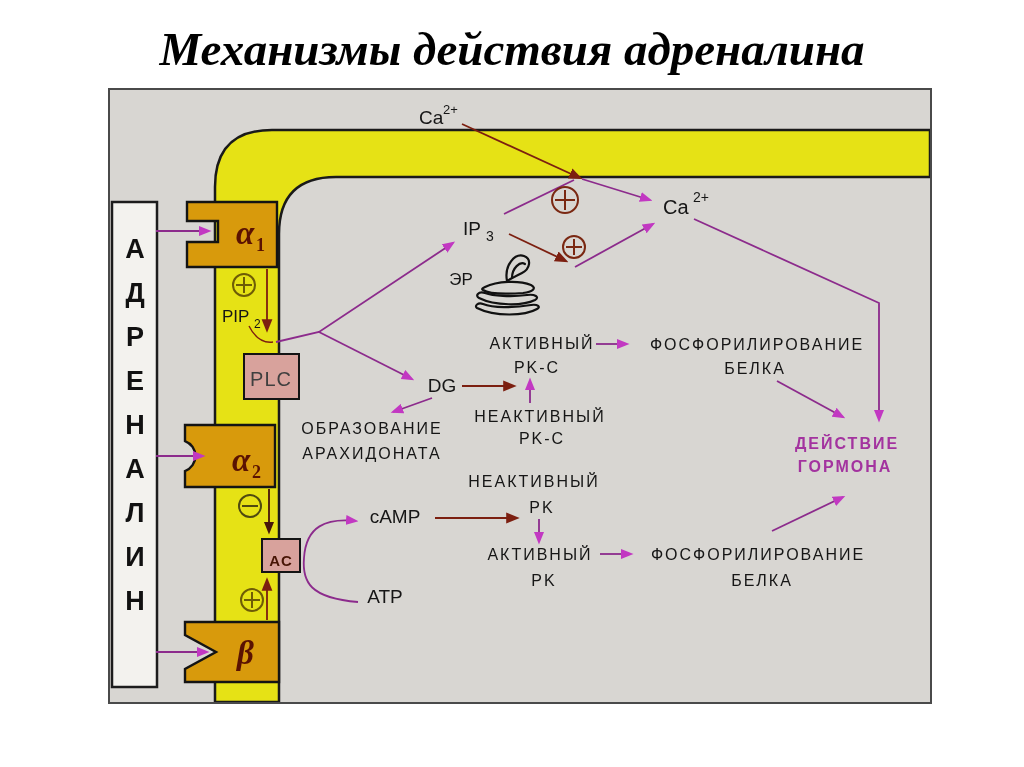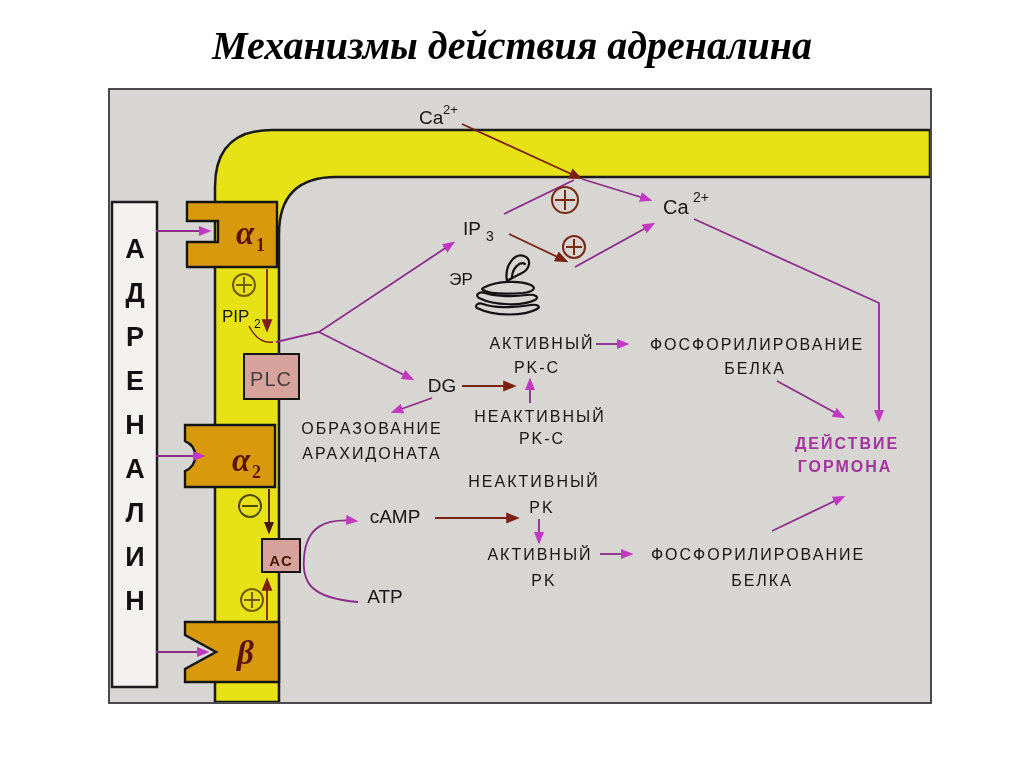--- a/index.html
+++ b/index.html
@@ -1,20 +1,20 @@
 <!DOCTYPE html>
 <html><head>
 <meta charset="utf-8">
 <style>
   html,body{margin:0;padding:0;background:#ffffff;}
   .slide{position:relative;width:1024px;height:767px;background:#ffffff;overflow:hidden;
          font-family:"Liberation Sans",sans-serif;}
   .title{position:absolute;top:22px;left:0;width:100%;margin:0;text-align:center;
          font-family:"Liberation Serif",serif;font-style:italic;font-weight:bold;
-         font-size:40px;color:#000;letter-spacing:0px;}
+         font-size:47px;color:#000;letter-spacing:0px;}
   .diagram{position:absolute;left:108px;top:88px;width:820px;height:612px;
            background:#d8d6d2;border:2px solid #4a4a4a;box-sizing:content-box;}
   .diagram svg{position:absolute;left:0;top:0;}
 
   
   .mem{fill:#e6e215;stroke:#1a1a1a;stroke-width:2.5;}
   .rec{fill:#d89a0c;stroke:#141414;stroke-width:2.4;}
   .pinkbox{fill:#d8a29c;stroke:#141414;stroke-width:2;}
   .whitebox{fill:#f3f2ee;stroke:#1c1c1c;stroke-width:2.5;}
   .er{fill:none;stroke:#111;stroke-width:2.2;stroke-linecap:round;}

